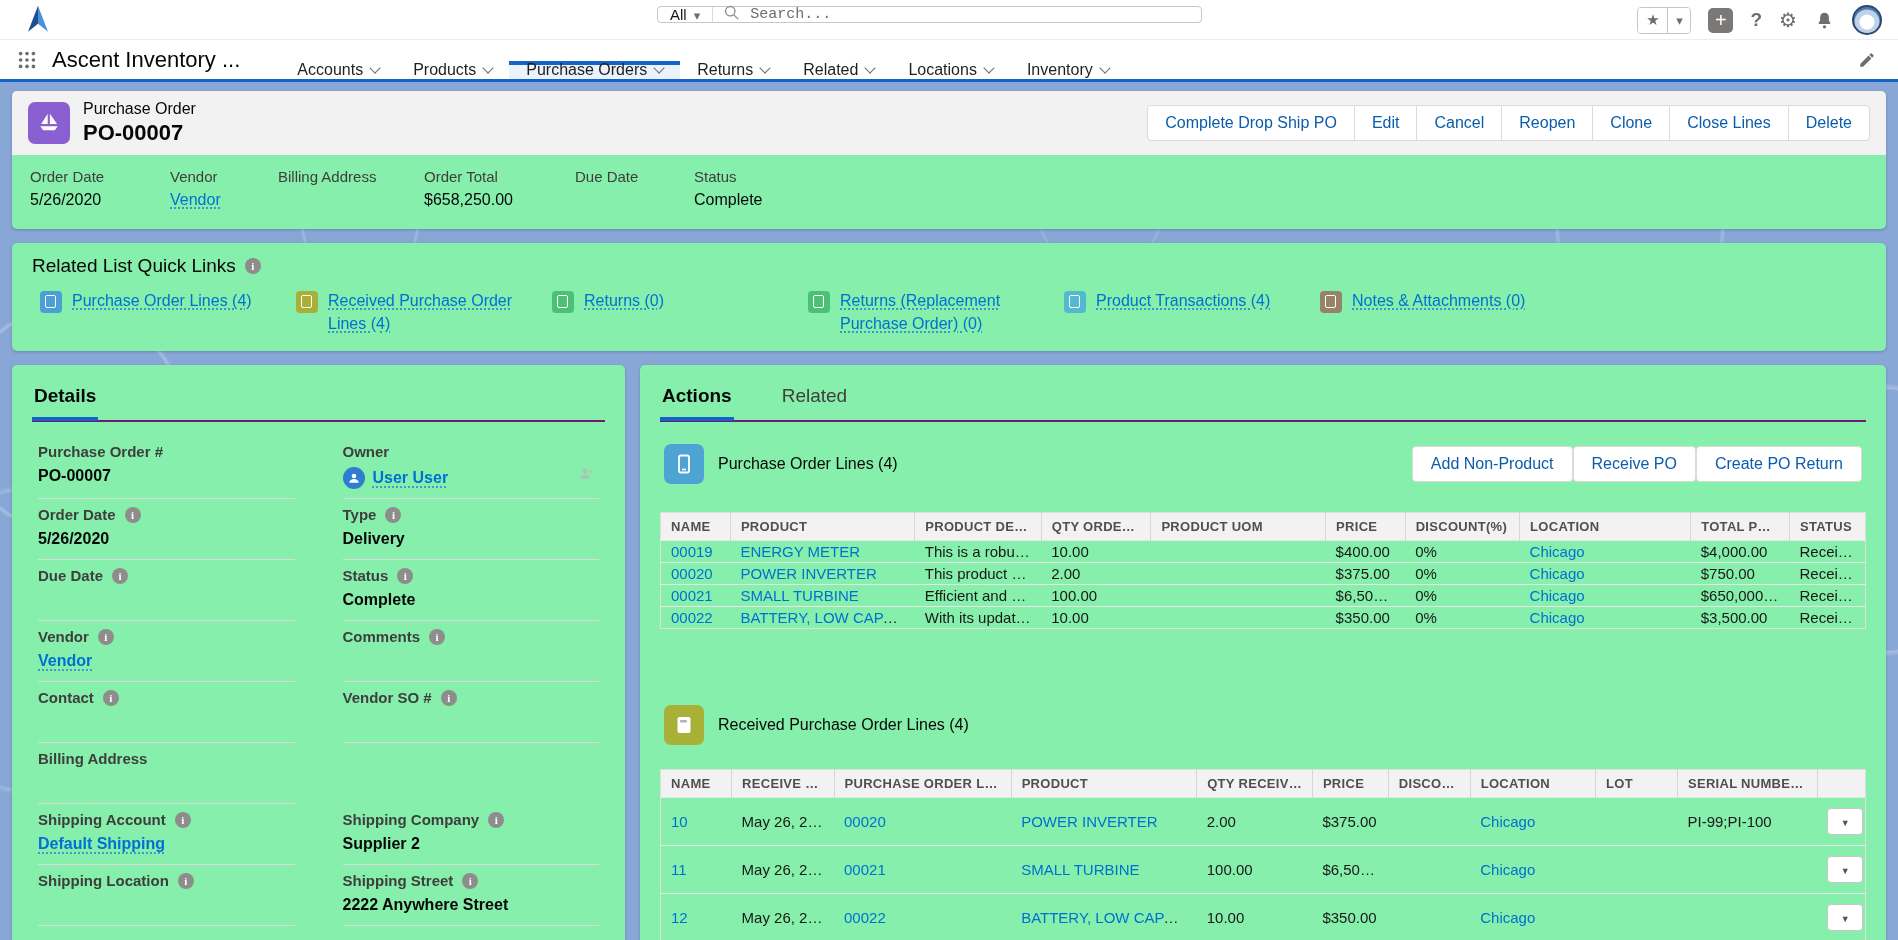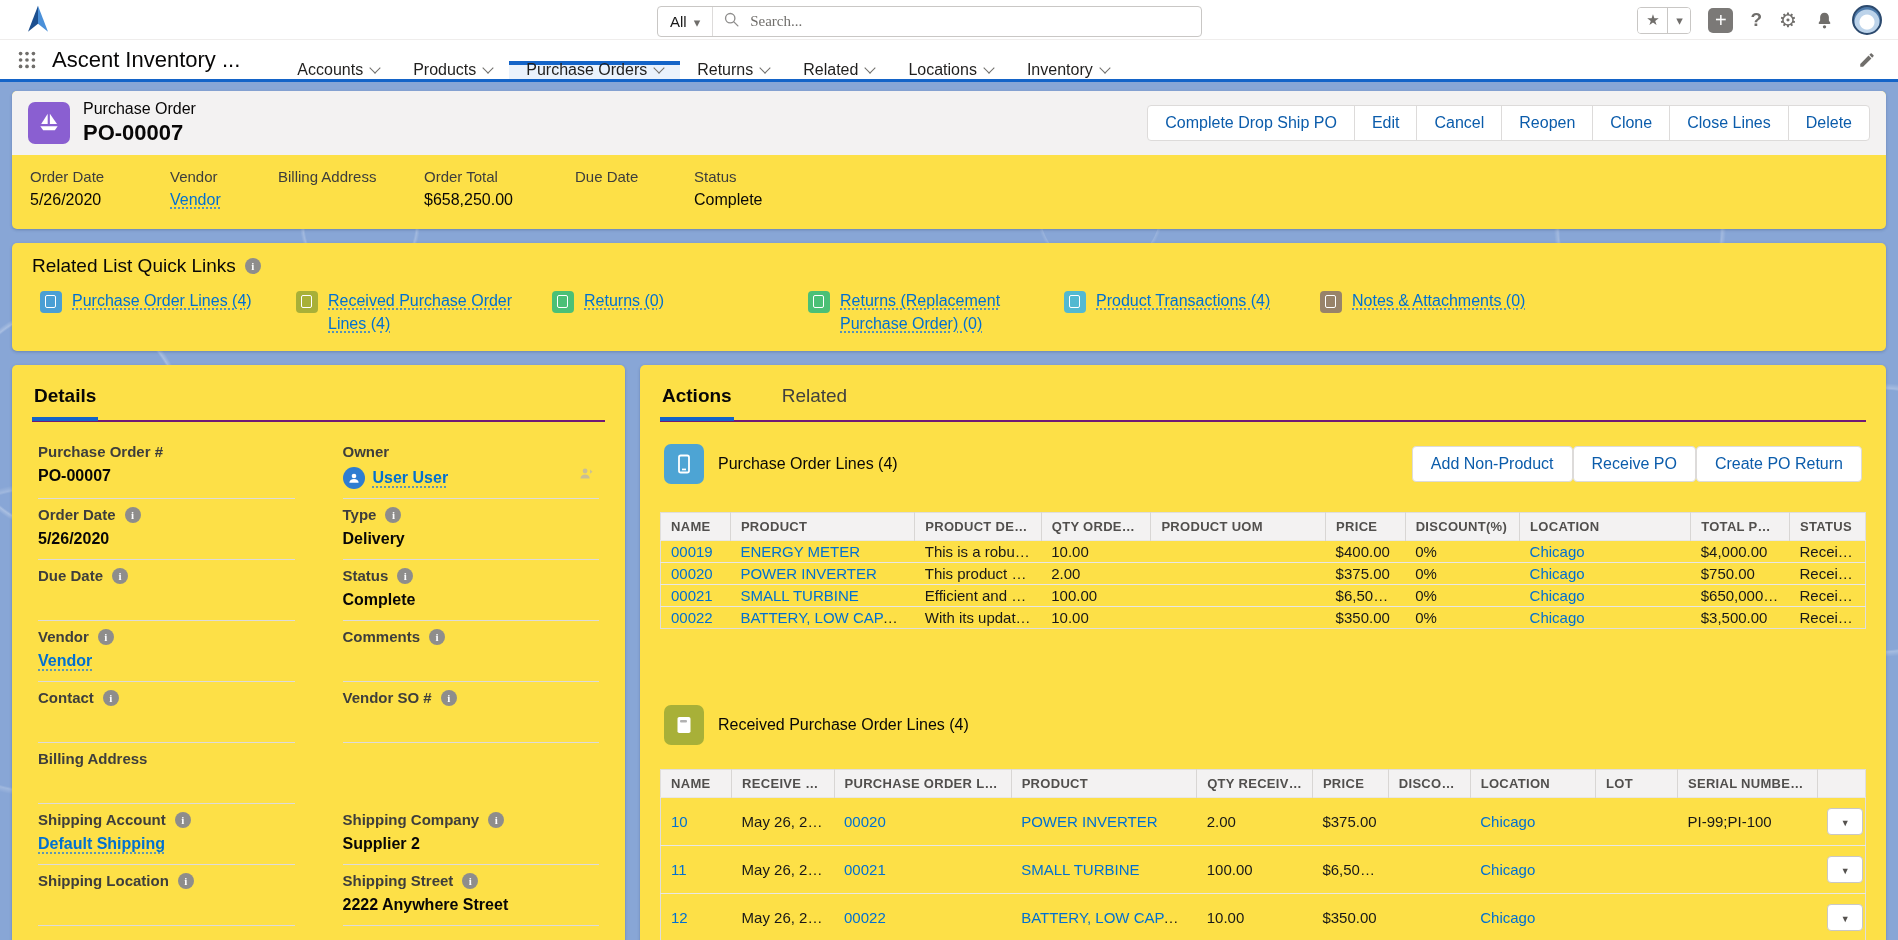--- a/index.html
+++ b/index.html
@@ -16,27 +16,27 @@
       radial-gradient(circle at 1880px 520px, transparent 130px, rgba(255,255,255,.25) 132px, transparent 137px),
       radial-gradient(circle at 1100px 210px, transparent 60px, rgba(255,255,255,.15) 61px, transparent 64px);
     color:#080707;
   }
   button { font-family:inherit; cursor:pointer; }
   a { cursor:pointer; }
 
   
   .ghdr { height:40px; background:#fff; position:relative; border-bottom:1px solid #efedec; }
   .logo { position:absolute; left:22px; top:3px; }
-  .searchbox { position:absolute; left:657px; top:6px; width:545px; height:31px;
+  .searchbox { position:absolute; left:657px; top:6px; width:545px; height:17px;
     border:1px solid #c9c7c5; border-radius:4px; background:#fff; display:flex; }
   .scope { display:flex; align-items:center; gap:7px; padding:0 12px; border-right:1px solid #dddbda;
     font-size:15px; color:#181818; cursor:pointer; }
   .sfield { flex:1; display:flex; align-items:center; padding:0 10px; gap:8px; }
   .sfield input { border:none; outline:none; flex:1; font-size:15px; color:#0c4a6e;
-    font-family:Liberation Serif, serif; background:transparent; }
+    font-family:Liberation Mono, monospace; background:transparent; }
   .sfield input::placeholder { color:#706e6b; }
   .gicons { position:absolute; right:16px; top:5px; display:flex; align-items:center; gap:17px; }
   .favgroup { display:flex; border:1px solid #c9c7c5; border-radius:4px; height:27px; overflow:hidden; }
   .favbtn { background:#fff; border:none; padding:0; width:29px; display:flex; align-items:center; justify-content:center; }
   .favbtn + .favbtn { border-left:1px solid #c9c7c5; width:23px; }
   .glyph-star::before { content:"★"; font-size:15px; color:#706e6b; }
   .glyph-tri::before { content:"▾"; font-size:13px; color:#706e6b; }
   .plusbtn { width:25px; height:25px; border:none; border-radius:5px; background:#7b7977;
     display:flex; align-items:center; justify-content:center; padding:0; }
   .glyph-plus::before { content:"+"; color:#fff; font-size:20px; line-height:1; margin-top:-2px; }
@@ -53,21 +53,21 @@
   .appname { display:flex; align-items:center; font-size:22px; color:#080707; padding-right:40px; white-space:nowrap; }
   .navtabs { display:flex; align-items:flex-end; }
   .navtab { display:flex; align-items:center; gap:8px; padding:0 17px; font-size:16px; color:#201f1e; white-space:nowrap; }
   .navtab.active { background:#eaf2fc; box-shadow:inset 0 4px 0 0 #1464c8; }
   .chev { width:8px; height:8px; border-right:1.6px solid #706e6b; border-bottom:1.6px solid #706e6b;
     transform:rotate(45deg); display:inline-block; margin-top:-4px; }
   .nav-edit { margin-left:auto; display:flex; align-items:center; padding-right:22px; }
 
   
   .page { padding:9px 12px 0; }
-  .card { background:#fde047; border-radius:5px; box-shadow:0 1px 3px rgba(30,50,90,.28); }
+  .card { background:#86efac; border-radius:5px; box-shadow:0 1px 3px rgba(30,50,90,.28); }
 
   
   .hl-top { background:#f3f2f2; border-radius:5px 5px 0 0; padding:9px 16px; display:flex; align-items:center; }
   .rec-icon { width:42px; height:42px; border-radius:7px; display:flex; align-items:center; justify-content:center; flex:none; }
   .rec-meta { margin-left:13px; }
   .rec-label { font-size:16px; color:#080707; }
   .rec-name { font-size:22px; font-weight:700; margin-top:2px; }
   .hl-btns { margin-left:auto; display:flex; }
   .gbtn { border:1px solid #dddbda; background:#fff; color:#0b5cab; font-size:16px;
     padding:8px 17px; margin-left:-1px; white-space:nowrap; }

